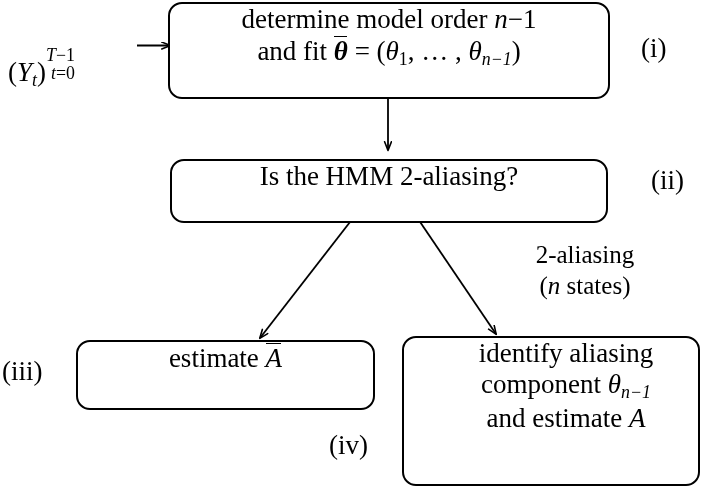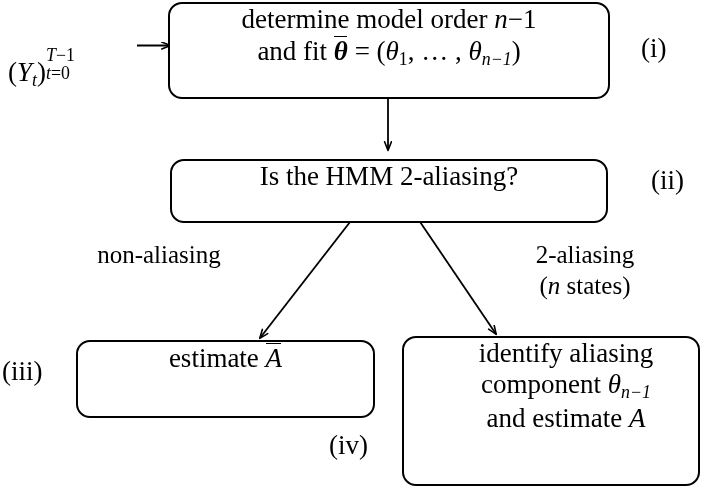--- a/index.html
+++ b/index.html
@@ -26,21 +26,21 @@
     flex-direction: column;
     align-items: center;
     text-align: center;
     line-height: 1.16;
     z-index: 3;
   }
   .node .ln { display: block; white-space: nowrap; }
 
   #node-fit       { left: 168px; top: 2px;   width: 442px; height: 97px;  font-size: 27px; }
   #node-question  { left: 170px; top: 149px; width: 438px; height: 64px;  font-size: 27px; margin-top: 10px; }
-  #node-estimate  { left: 76px;  top: 340px; width: 299px; height: 78px;  font-size: 27px; }
+  #node-estimate  { left: 76px;  top: 340px; width: 299px; height: 70px;  font-size: 27px; }
   #node-identify  { left: 402px; top: 336px; width: 298px; height: 150px; font-size: 27px; padding-left: 30px; }
 
   .roman {
     position: absolute;
     font-size: 27px;
     line-height: 1;
     white-space: nowrap;
     z-index: 4;
   }
   #label-i    { left: 641px; top: 35px; }
@@ -95,21 +95,21 @@
     right: 4%;
     top: 0.03em;
     border-top: 1.6px solid #000;
   }
   sub { font-size: 0.66em; font-style: italic; vertical-align: -0.28em; }
   .updown {
     display: inline-block;
     vertical-align: baseline;
     font-size: 0.66em;
     line-height: 1.02;
-    text-align: left;
+    text-align: right;
     position: relative;
     top: -0.12em;
   }
   .updown .up { display: block; }
   .updown .dn { display: block; }
   .nb { white-space: nowrap; }
 </style>
 </head>
 <body>
 
@@ -140,21 +140,20 @@
     <span class="ln"><span>and fit </span><span class="ovl bsym">θ</span><span> = (</span><span class="mi">θ</span><sub style="font-style:normal">1</sub><span>, … , </span><span class="mi">θ</span><sub>n−1</sub><span>)</span></span>
   </div>
   <div class="roman" id="label-i">(i)</div>
 
   <div class="node" id="node-question">
     <span class="ln">Is the HMM 2-aliasing?</span>
   </div>
   <div class="roman" id="label-ii">(ii)</div>
 
   <div class="edge-label" id="edge-label-left">
-    <div>non-aliasing</div>
   </div>
   <div class="edge-label" id="edge-label-right">
     <div>2-aliasing</div>
     <div><span>(</span><span class="mi">n</span><span> states)</span></div>
   </div>
 
   <div class="node" id="node-estimate">
     <span class="ln"><span>estimate </span><span class="ovl mi">A</span></span>
   </div>
   <div class="roman" id="label-iii">(iii)</div>

